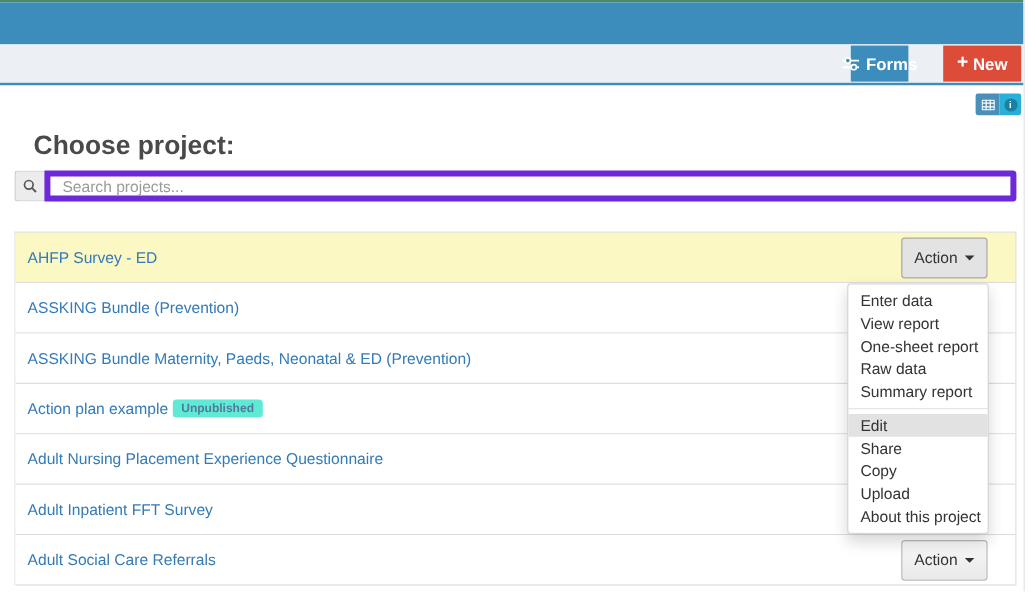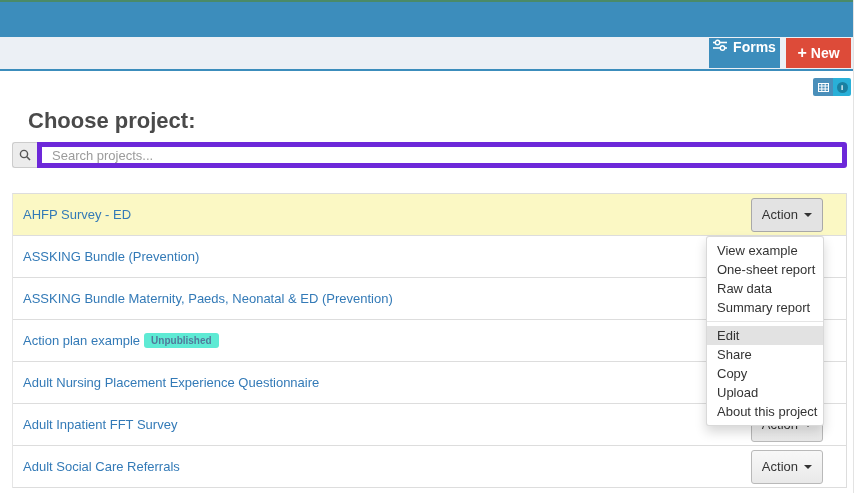--- a/index.html
+++ b/index.html
@@ -6,23 +6,23 @@
   html,body { margin:0; padding:0; }
   body {
     width:859px; height:493px; position:relative; overflow:hidden;
     background:#ffffff; font-family:"Liberation Sans", sans-serif;
   }
   
   .top-green { position:absolute; top:0; left:0; width:853px; height:2px; background:#4a8a68; }
   .top-blue  { position:absolute; top:2px; left:0; width:853px; height:35px; background:#3c8dbc; }
   .subbar    { position:absolute; top:37px; left:0; width:853px; height:34px; background:#ecf0f5; border-bottom:2px solid #3c8dbc; }
   .btn-forms {
-    position:absolute; top:38px; left:709px; width:71px; height:30px;
+    position:absolute; top:38px; left:709px; width:48px; height:30px;
     background:#3c8dbc; color:#fff; border:none; font-size:14px; font-weight:bold;
-    display:flex; justify-content:center; gap:6px; cursor:pointer;
+    display:flex; align-items:center; justify-content:center; gap:6px; cursor:pointer;
     font-family:"Liberation Sans", sans-serif;
   }
   .btn-new {
     position:absolute; top:38px; left:786px; width:65px; height:30px;
     background:#dd4b39; color:#fff; border:none; font-size:14px; font-weight:bold;
     display:flex; align-items:center; justify-content:center; gap:4px; cursor:pointer;
     font-family:"Liberation Sans", sans-serif;
   }
   .btn-new .plus { font-size:16px; font-weight:bold; line-height:1; }
   
@@ -199,21 +199,22 @@
     <a class="project-link">Adult Social Care Referrals</a>
 
     <button class="action-btn">
       <span>Action</span>
       <span class="caret"></span>
     </button>
   </div>
 </div>
 
 <div class="dropdown-menu">
-    <div class="dd-item">View example</div>
+    <div class="dd-item">Enter data</div>
+    <div class="dd-item">View report</div>
     <div class="dd-item">One-sheet report</div>
     <div class="dd-item">Raw data</div>
     <div class="dd-item">Summary report</div>
     <div class="dd-divider"></div>
     <div class="dd-item active">Edit</div>
     <div class="dd-item">Share</div>
     <div class="dd-item">Copy</div>
     <div class="dd-item">Upload</div>
     <div class="dd-item">About this project</div>
   </div>

